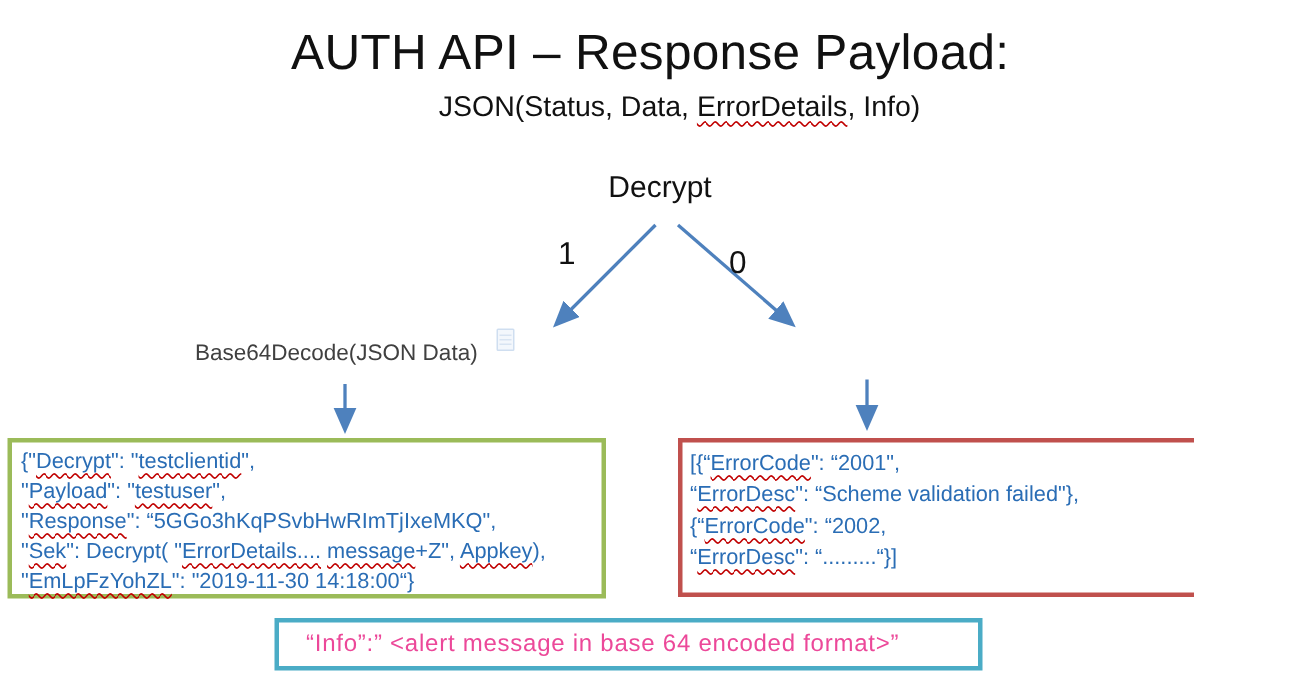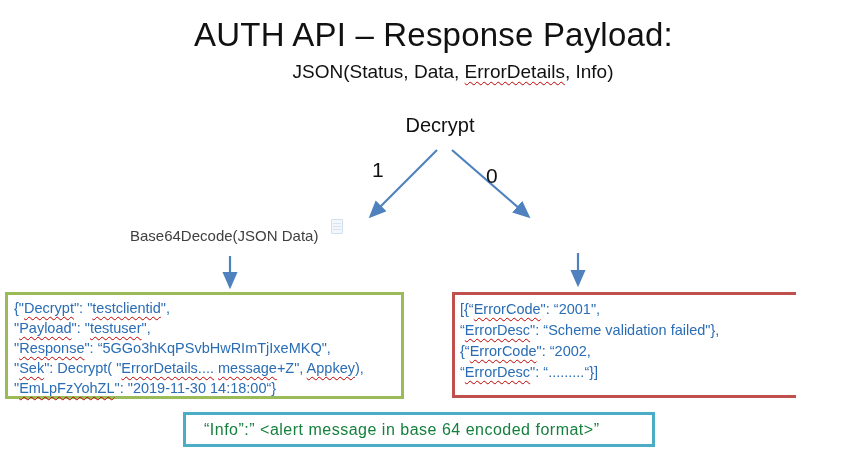--- a/index.html
+++ b/index.html
@@ -30,21 +30,21 @@
   .code-box.green { left:5px; top:292px; width:399px; height:107px;
                     border:3px solid #9BBB59; padding:3px 0 0 6px; }
   .code-box.red   { left:452px; top:292px; width:409px; height:106px;
                     border:3px solid #C0504D; padding:4px 0 0 5px; }
   .code-line { font-size:14.5px; line-height:20px; color:#2A6DB5; white-space:nowrap; }
   .code-box.red .code-line { line-height:21px; }
 
   .info-box { position:absolute; left:183px; top:412px; width:472px; height:35px;
               border:3px solid #4BACC6; display:flex; align-items:center;
               padding-left:18px; }
-  .info-text { font-size:16px; letter-spacing:0.5px; color:#15803d; white-space:nowrap; }
+  .info-text { font-size:16px; letter-spacing:0.5px; color:#ec4899; white-space:nowrap; }
 
   .ghost-paste { position:absolute; left:329px; top:219px; width:16px; height:18px;
                  opacity:0.55; z-index:0; }
   .ghost-paste .sheet { position:absolute; left:2px; top:0; width:12px; height:15px;
                         background:#eaf1fa; border:1px solid #a8c4e4; border-radius:1px; }
   .ghost-paste .l1, .ghost-paste .l2, .ghost-paste .l3 { position:absolute; left:4px; height:1px;
                         width:8px; background:#b9cfe8; }
   .ghost-paste .l1 { top:4px; } .ghost-paste .l2 { top:7px; } .ghost-paste .l3 { top:10px; }
   .node-label { z-index:1; }
 </style>

